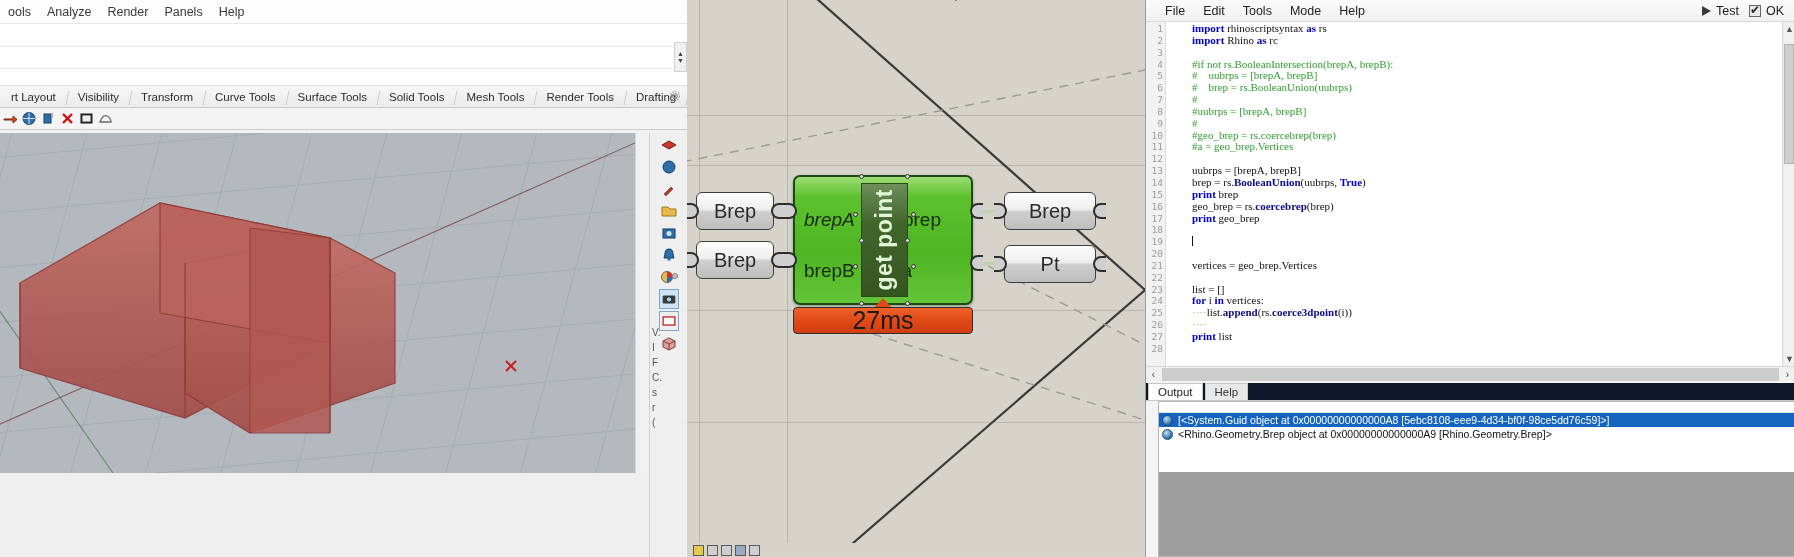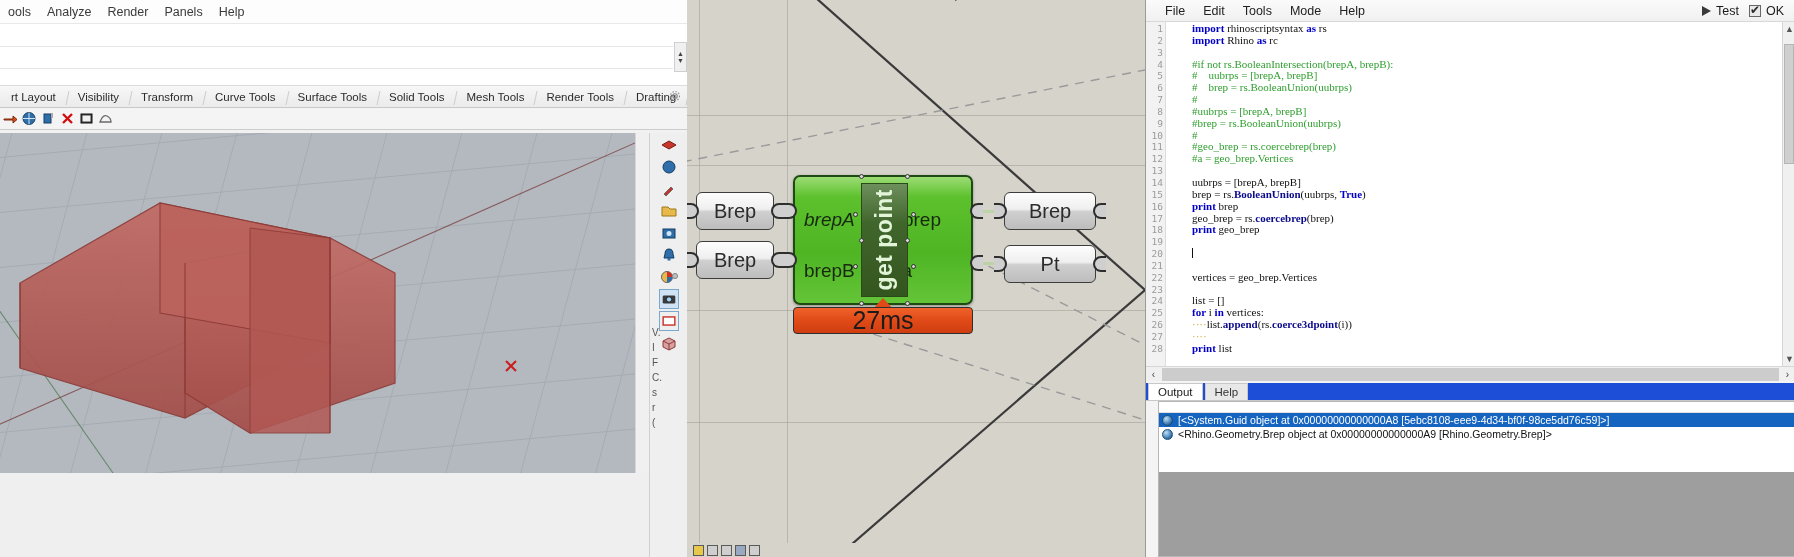--- a/index.html
+++ b/index.html
@@ -133,21 +133,21 @@
   .ed-vthumb { position: absolute; left: 1px; top: 22px; width: 10px; height: 120px;
      background: #cfcfcf; border: 1px solid #b5b5b5; }
   .sc-arrow { position: absolute; font-size: 9px; color: #555; left: 2px; }
 
   .ed-hscroll { position: absolute; left: 0; top: 366px; width: 649px; height: 15px;
      background: #f0f0f0; border-top: 1px solid #d6d6d6; display: flex; align-items: center; }
   .ed-hthumb { flex: 1; height: 13px; background: #cccccc; margin: 0 1px; }
   .hs-btn { width: 15px; text-align: center; font-size: 10px; color: #444; }
 
   .ed-tabs { position: absolute; left: 0; top: 383px; width: 649px; height: 18px;
-     background: #1d4ed8; display: flex; align-items: flex-end; border-bottom: 1px solid #c8c8c8; }
+     background: #0f172a; display: flex; align-items: flex-end; border-bottom: 1px solid #c8c8c8; }
   .ed-tab { font-size: 11.5px; color: #1a1a1a; padding: 2px 9px 2px 9px; border: 1px solid #c8c8c8;
      border-bottom: none; background: #ffffff; margin-left: 2px; }
   .ed-tab.inactive { background: #e8e8e8; color: #333; }
 
   .ed-output { position: absolute; left: 12px; top: 401px; width: 645px; height: 156px;
      background: #ffffff; border: 1px solid #b6b6b6; overflow: hidden; }
   .out-head { height: 11px; background: #ffffff; border-bottom: 1px solid #e2e2e2; }
   .out-row { display: flex; align-items: flex-start; gap: 5px; padding: 1px 2px 1px 3px;
      font-size: 10.5px; color: #111; line-height: 12px; }
   .out-row.sel { background: #1565c0; color: #ffffff; }
@@ -463,21 +463,20 @@
         </div>
       <div class="ed-lines" id="codelines">
           <div><span class="tk-kw">import</span> rhinoscriptsyntax <span class="tk-kw">as</span> rs</div>
           <div><span class="tk-kw">import</span> Rhino <span class="tk-kw">as</span> rc</div>
           <div>&nbsp;</div>
           <div><span class="tk-cm">#if not rs.BooleanIntersection(brepA, brepB):</span></div>
           <div><span class="tk-cm">#    uubrps = [brepA, brepB]</span></div>
           <div><span class="tk-cm">#    brep = rs.BooleanUnion(uubrps)</span></div>
           <div><span class="tk-cm">#</span></div>
           <div><span class="tk-cm">#uubrps = [brepA, brepB]</span></div>
-          <div><span class="tk-cm">#brep = rs.BooleanUnion(uubrps)</span></div>
           <div><span class="tk-cm">#</span></div>
           <div><span class="tk-cm">#geo_brep = rs.coercebrep(brep)</span></div>
           <div><span class="tk-cm">#a = geo_brep.Vertices</span></div>
           <div>&nbsp;</div>
           <div>uubrps = [brepA, brepB]</div>
           <div>brep = rs.<span class="tk-fn">BooleanUnion</span>(uubrps, <span class="tk-kw">True</span>)</div>
           <div><span class="tk-kw">print</span> brep</div>
           <div>geo_brep = rs.<span class="tk-fn">coercebrep</span>(brep)</div>
           <div><span class="tk-kw">print</span> geo_brep</div>
           <div>&nbsp;</div>

